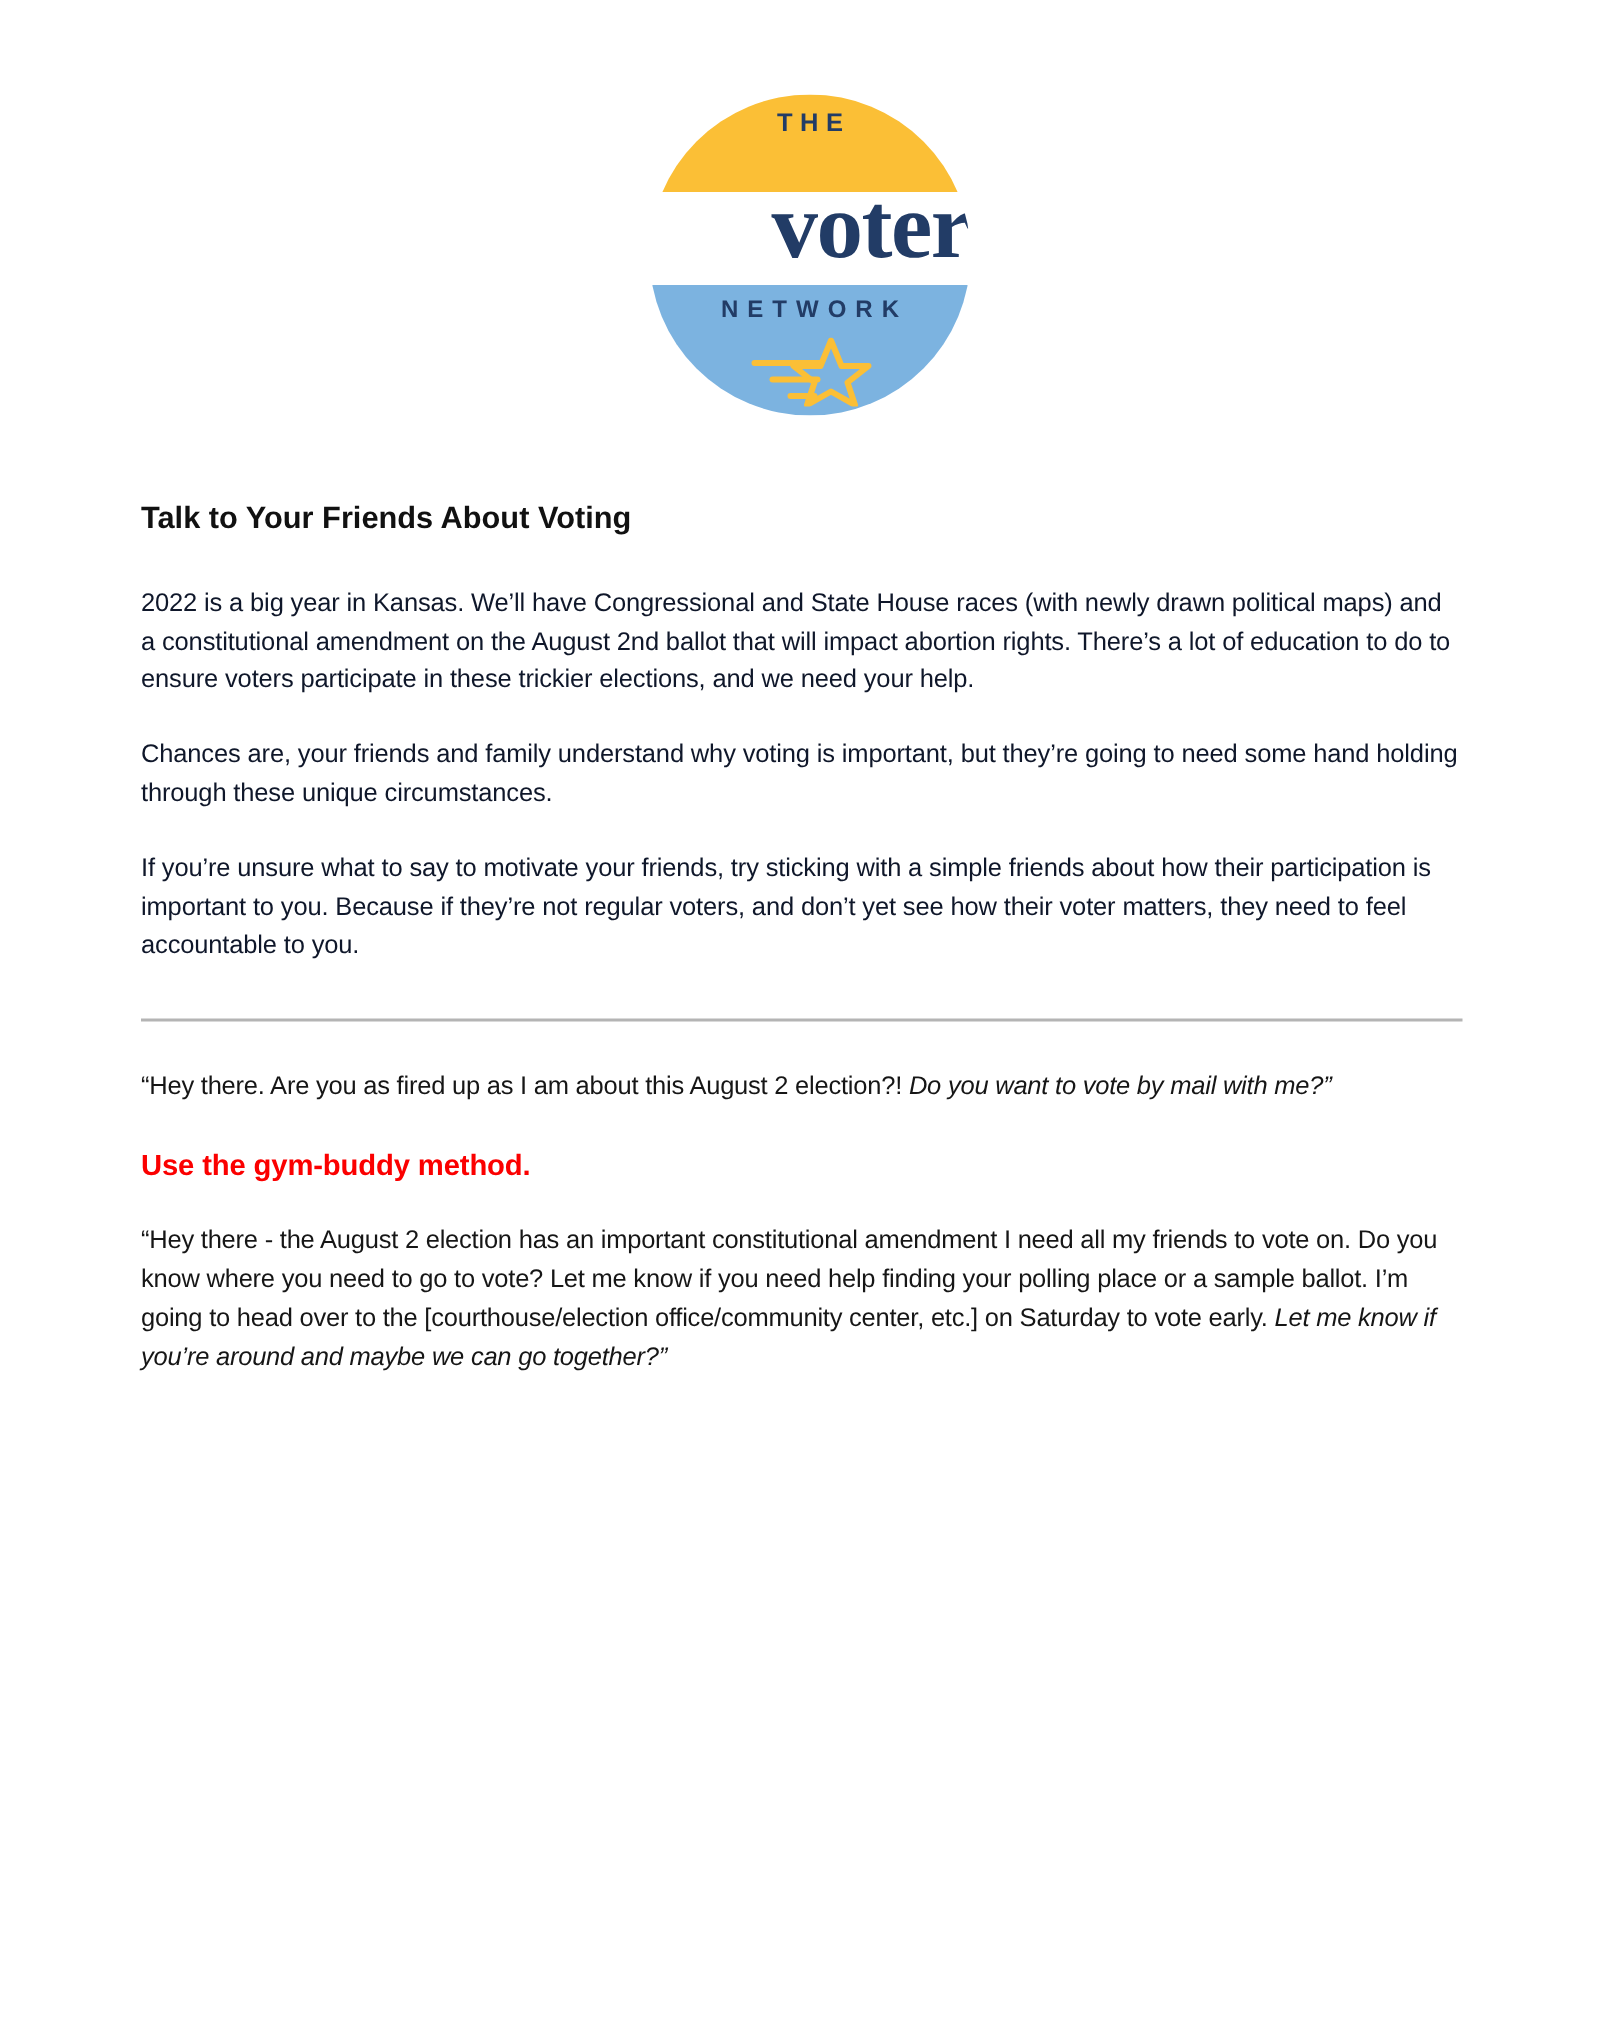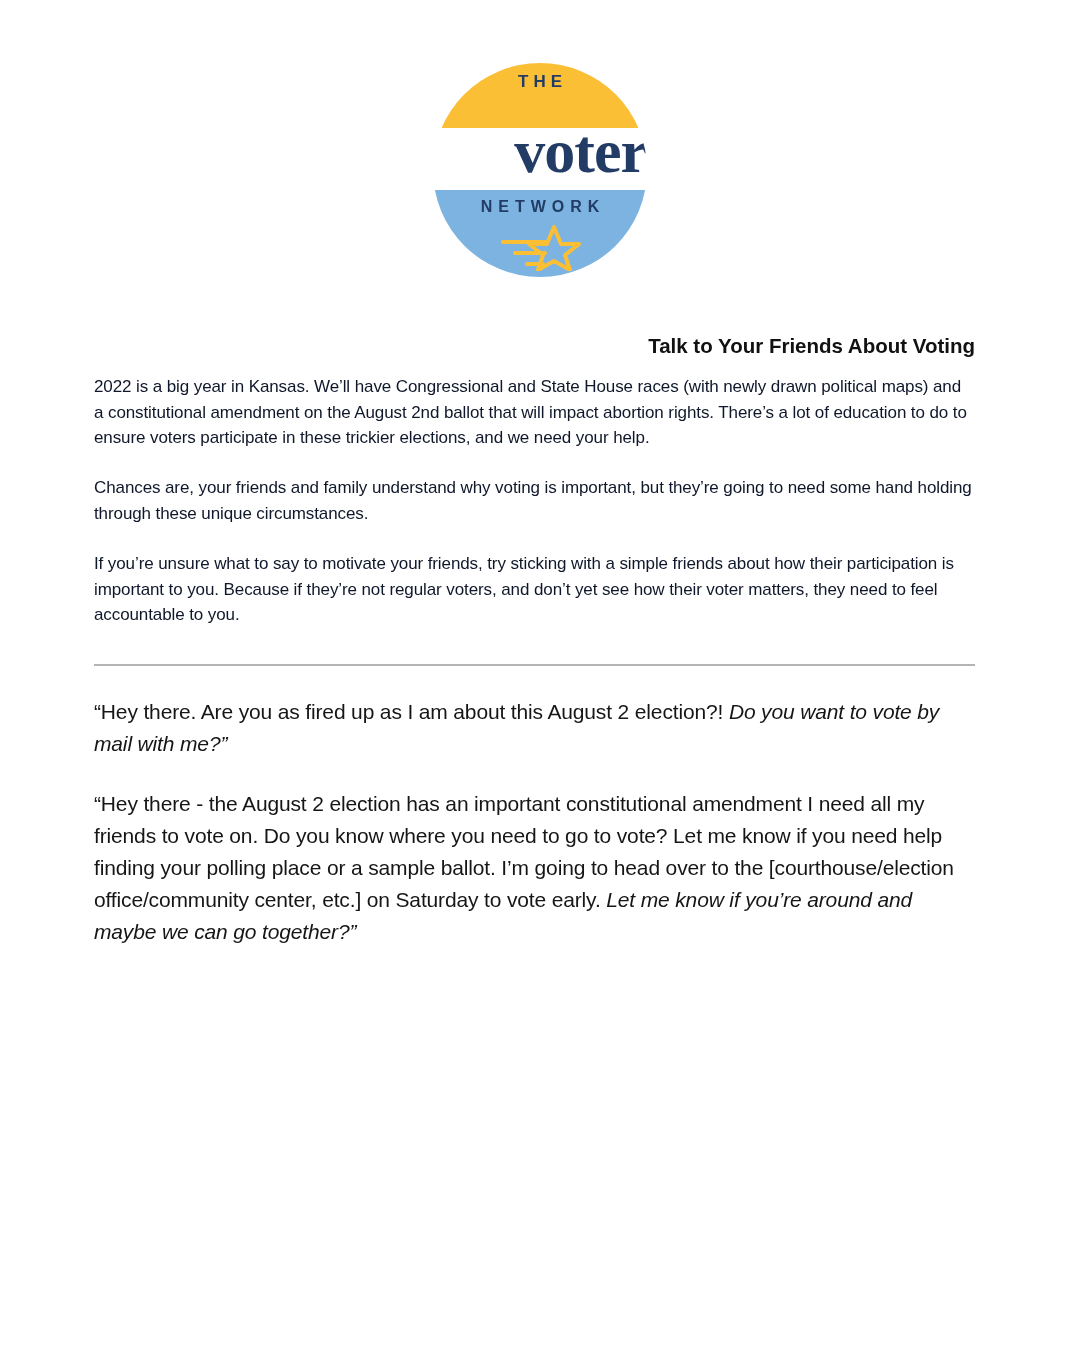--- a/index.html
+++ b/index.html
@@ -109,25 +109,25 @@
   }
 
   
   .content {
     position: absolute;
     left: 94px;
     top: 332px;
     width: 881px;
   }
   .doc-title {
-    text-align: right;
+    text-align: left;
     font-weight: bold;
     font-size: 20.5px;
     line-height: 1.35;
-    margin: 0 0 14px 0;
+    margin: 0 0 29px 0;
     color: #111111;
   }
   p.body {
     font-size: 17px;
     line-height: 1.52;
     margin: 0 0 24px 0;
     color: #0f172a;
     letter-spacing: -0.1px;
   }
   p.lead {
@@ -150,21 +150,21 @@
 
   h3.red-head {
     color: #fb0000;
     font-weight: bold;
     font-size: 19.5px;
     line-height: 1.3;
     margin: 0 0 24px 0;
     letter-spacing: -0.1px;
   }
   .script {
-    font-size: 21px;
+    font-size: 17px;
     line-height: 1.52;
     margin: 0 0 28px 0;
     color: #161616;
     letter-spacing: -0.15px;
   }
 </style>
 </head>
 <body>
 
 <div class="page">
@@ -192,16 +192,17 @@
 
     <p class="body">2022 is a big year in Kansas. We’ll have Congressional and State House races (with newly drawn political maps) and a constitutional amendment on the August 2nd ballot that will impact abortion rights. There’s a lot of education to do to ensure voters participate in these trickier elections, and we need your help.</p>
     <p class="body">Chances are, your friends and family understand why voting is important, but they’re going to need some hand holding through these unique circumstances.</p>
     <p class="body">If you’re unsure what to say to motivate your friends, try sticking with a simple friends about how their participation is important to you. Because if they’re not regular voters, and don’t yet see how their voter matters, they need to feel accountable to you.</p>
 
 
     <hr class="divider">
 
     <p class="script"><span>“Hey there. Are you as fired up as I am about this August 2 election?! </span><span class="ital">Do you want to vote by mail with me?</span><span class="ital">”</span></p>
 
+    <h3 class="red-head">Use the gym-buddy method.</h3>
     <p class="script"><span>“Hey there - the August 2 election has an important constitutional amendment I need all my friends to vote on. Do you know where you need to go to vote? Let me know if you need help finding your polling place or a sample ballot. I’m going to head over to the [courthouse/election office/community center, etc.] on Saturday to vote early. </span><span class="ital">Let me know if you’re around and maybe we can go together?</span><span class="ital">”</span></p>
 
   </div>
 </div>
 
 </body></html>

